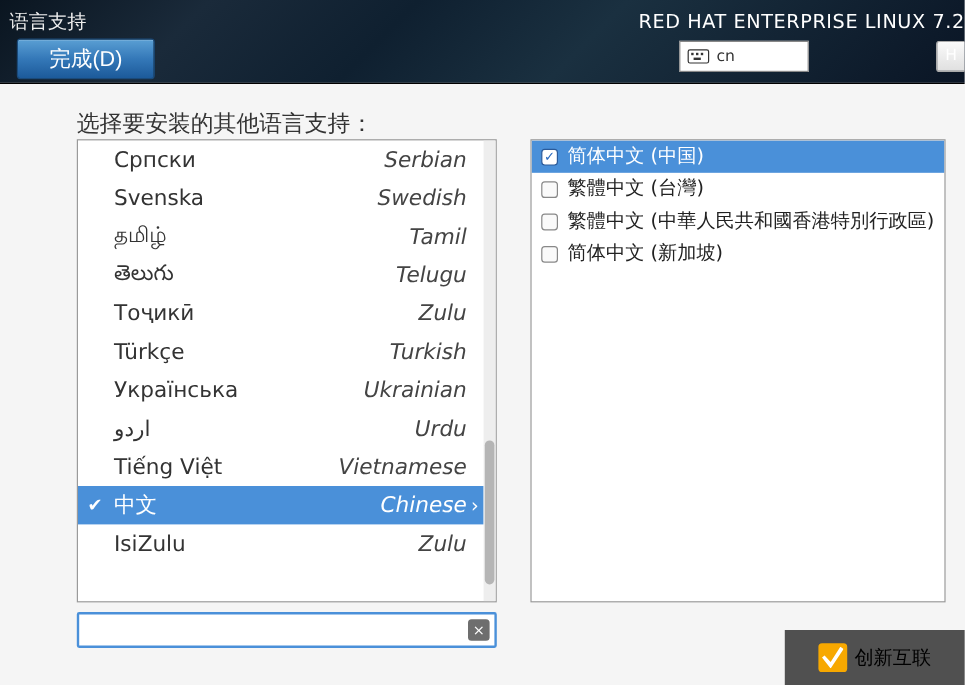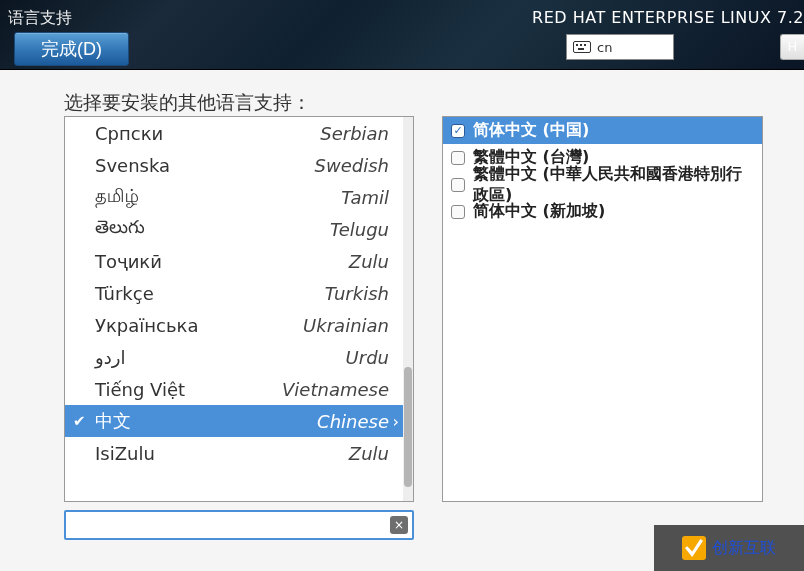--- a/index.html
+++ b/index.html
@@ -186,26 +186,25 @@
     border-radius: 3px;
     color: #fff;
     font-size: 12px;
     line-height: 18px;
     text-align: center;
     cursor: pointer;
   }
   .clear-icon::before{ content:"×"; }
 
   .locale-list {
-    width: 321px;
+    width: 346px;
     height: 386px;
     border: 1px solid #9a9a9a;
     background: #fff;
     overflow: hidden;
-    font-weight: bold;
   }
   .locale-row {
     display: flex;
     align-items: center;
     height: 27px;
     padding: 0 8px;
     gap: 8px;
     font-size: 16px;
     color: #222;
     cursor: pointer;
@@ -236,21 +235,21 @@
     font-weight: bold;
   }
 
   .watermark {
     position: absolute;
     right: 0;
     bottom: 0;
     height: 46px;
     width: 150px;
     background: rgba(50,50,50,0.85);
-    color: #1d4ed8;
+    color: #000000;
     display: flex;
     align-items: center;
     justify-content: center;
     gap: 6px;
     font-size: 16px;
     margin-top: 20px;
   }
   .wm-logo {
     width: 24px;
     height: 24px;

